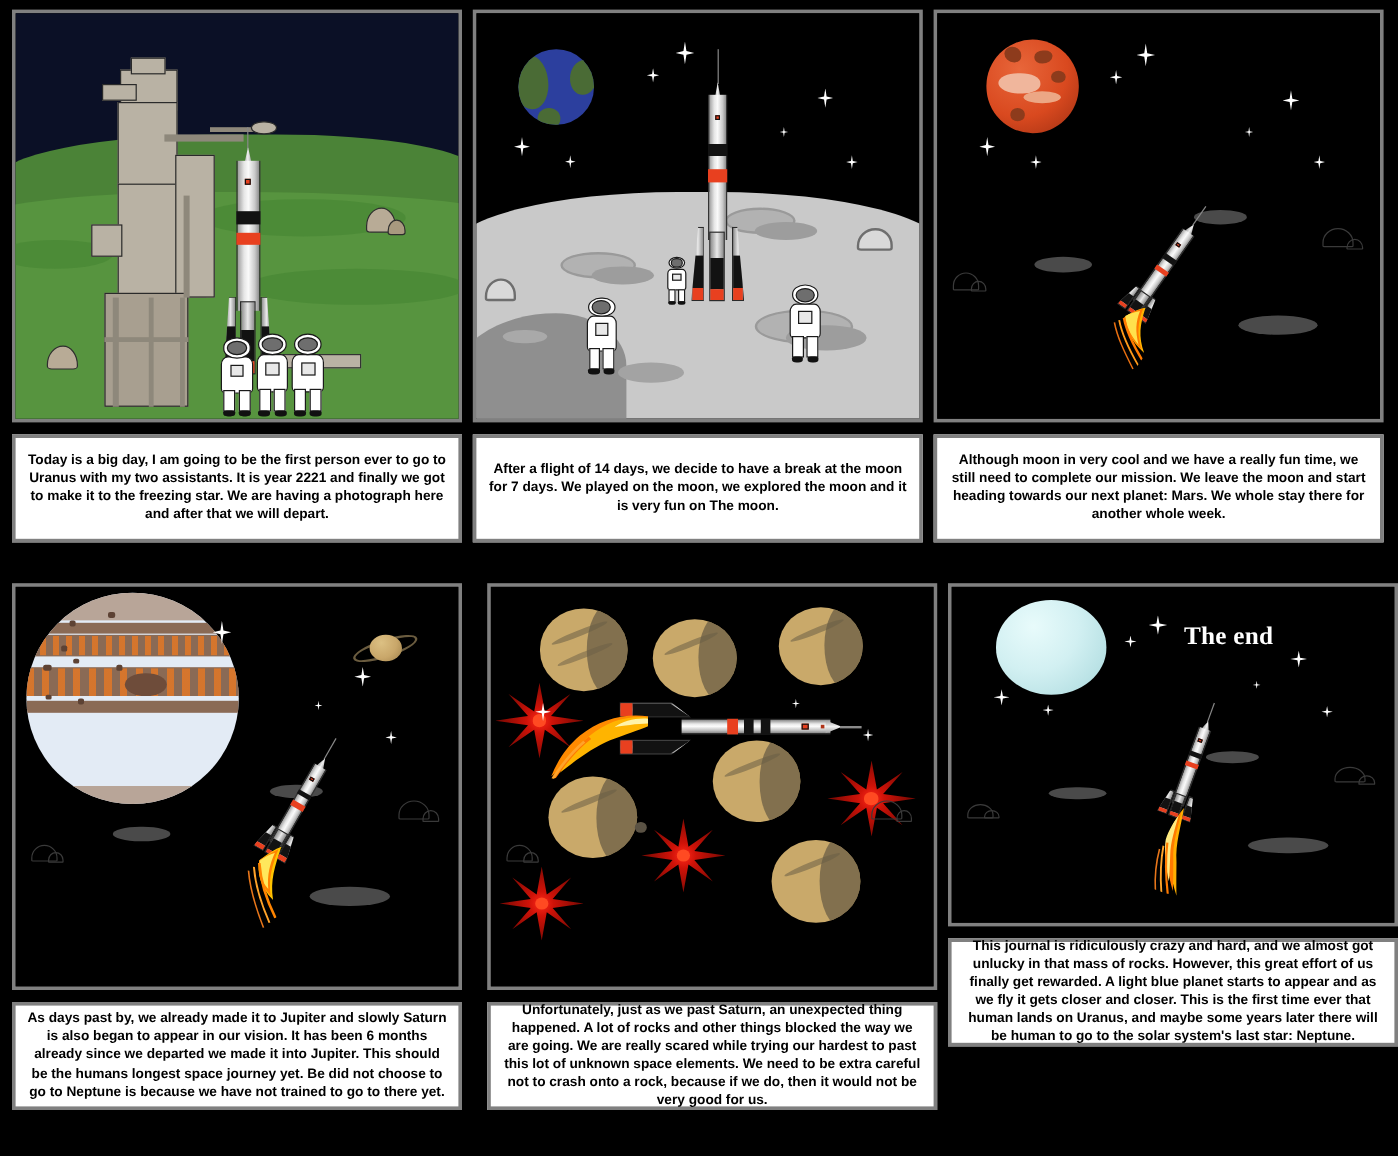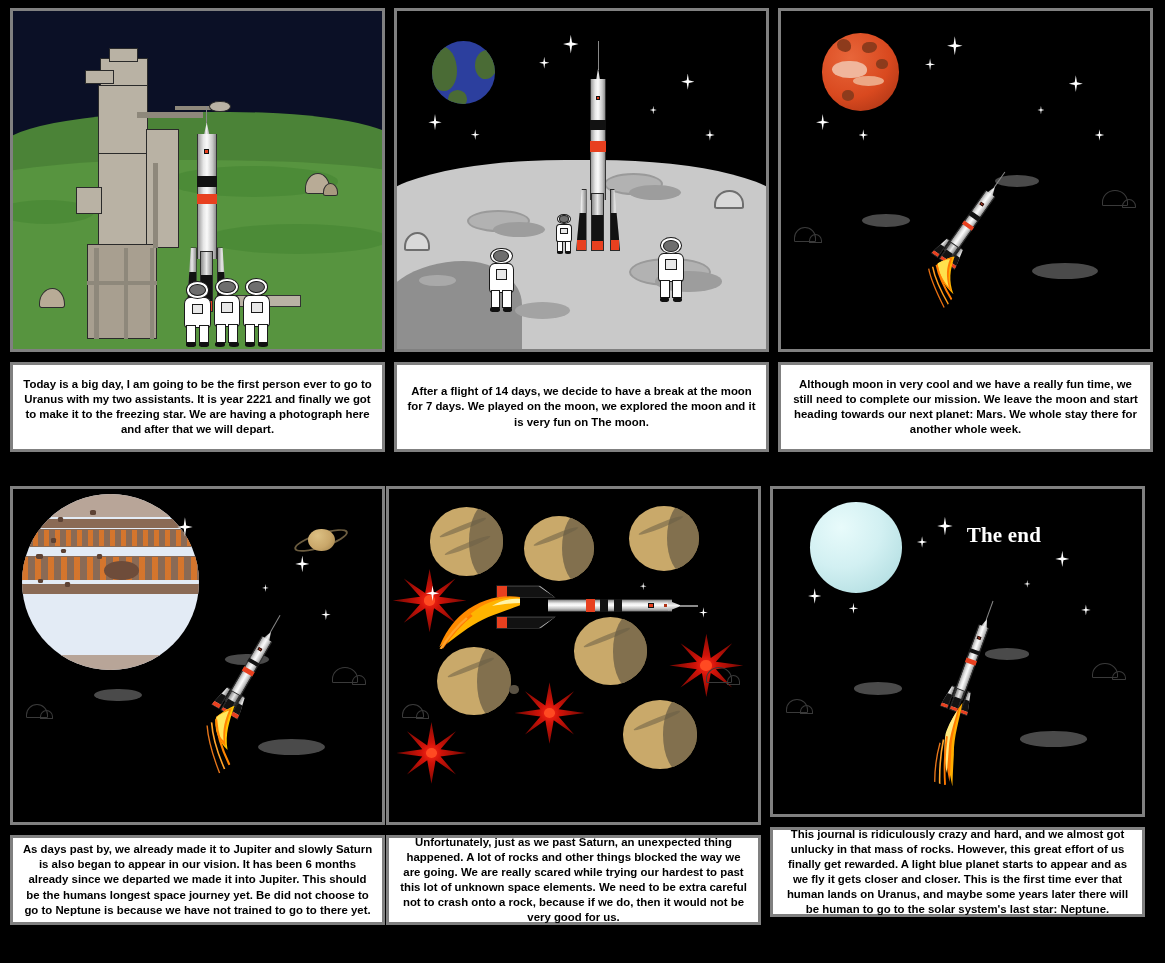--- a/index.html
+++ b/index.html
@@ -411,21 +411,21 @@
             </svg>
           </div>
         </div>
       </div>
       <div class="caption" style="width:375px; height:90px; margin-top:10px;">Although moon in very cool and we have a really fun time, we still need to complete our mission. We leave the moon and start heading towards our next planet: Mars. We whole stay there for another whole week.</div>
     </div>
   </div>
 
   <div class="row" style="position:absolute; left:10px; top:486px;">
 
-    <div class="cell" style="width:375px; margin-right:1px;">
+    <div class="cell" style="width:375px; margin-right:21px;">
       <div class="panel" style="width:375px; height:339px;">
         <div class="panel-inner">
           <div class="space"></div>
 
           <div class="planet" style="left:2.5%; top:1.5%; width:48%; height:53%; background:#e3ebf5; overflow:hidden;">
             <div class="jband" style="top:0%; height:13%; background:#b8a598;"></div>
             <div class="jband" style="top:14%; height:5%; background:#8a6a55;"></div>
             <div class="jband" style="top:20%; height:10%; background:#8a6a55;"></div>
             <div class="jband" style="top:20.5%; height:9%; background:repeating-linear-gradient(90deg,#d9762b 0 5px,#8a6a55 5px 11px); opacity:.95;"></div>
             <div class="jband" style="top:35%; height:14%; background:#8a6a55;"></div>
@@ -582,21 +582,21 @@
             </svg>
           </div>
 
           <div style="position:absolute; left:32.5%; top:59%; width:2.6%; height:2.6%; background:#5a5244; border-radius:50%;"></div>
         </div>
       </div>
       <div class="caption" style="width:375px; height:90px; margin-top:10px;">Unfortunately, just as we past Saturn, an unexpected thing happened. A lot of rocks and other things blocked the way we are going. We are really scared while trying our hardest to past this lot of unknown space elements. We need to be extra careful not to crash onto a rock, because if we do, then it would not be very good for us.</div>
     </div>
 
     <div class="cell" style="width:375px;">
-      <div class="panel" style="width:375px; height:331px;">
+      <div class="panel" style="width:375px; height:286px;">
         <div class="panel-inner">
           <div class="space"></div>
 
           <div class="planet" style="left:10%; top:4%; width:25%; height:28%; background:radial-gradient(circle at 34% 28%, #e8fbfb 0%, #d2f0f2 45%, #a8d8dc 100%);"></div>
 
           <div class="the-end" style="left:52.5%; top:10.5%; font-size:21px;">The end</div>
 
           <div class="star4" style="left:44.5%; top:8.5%; width:4.2%; height:5.8%;"></div>
           <div class="star4" style="left:39%; top:14.5%; width:2.8%; height:3.6%;"></div>
           <div class="star4" style="left:76.5%; top:19%; width:3.8%; height:5%;"></div>

